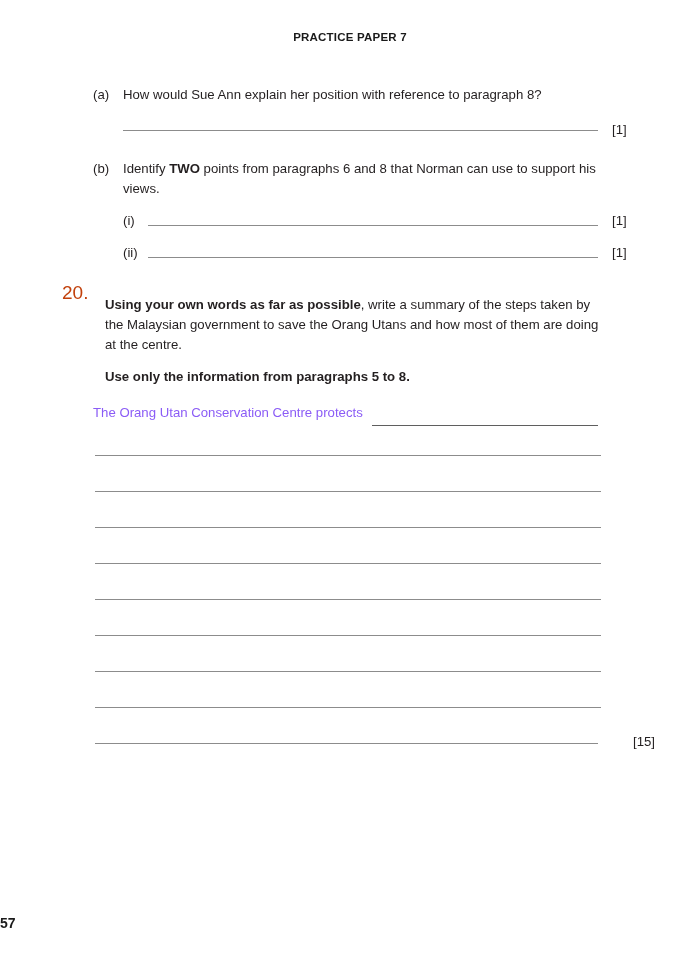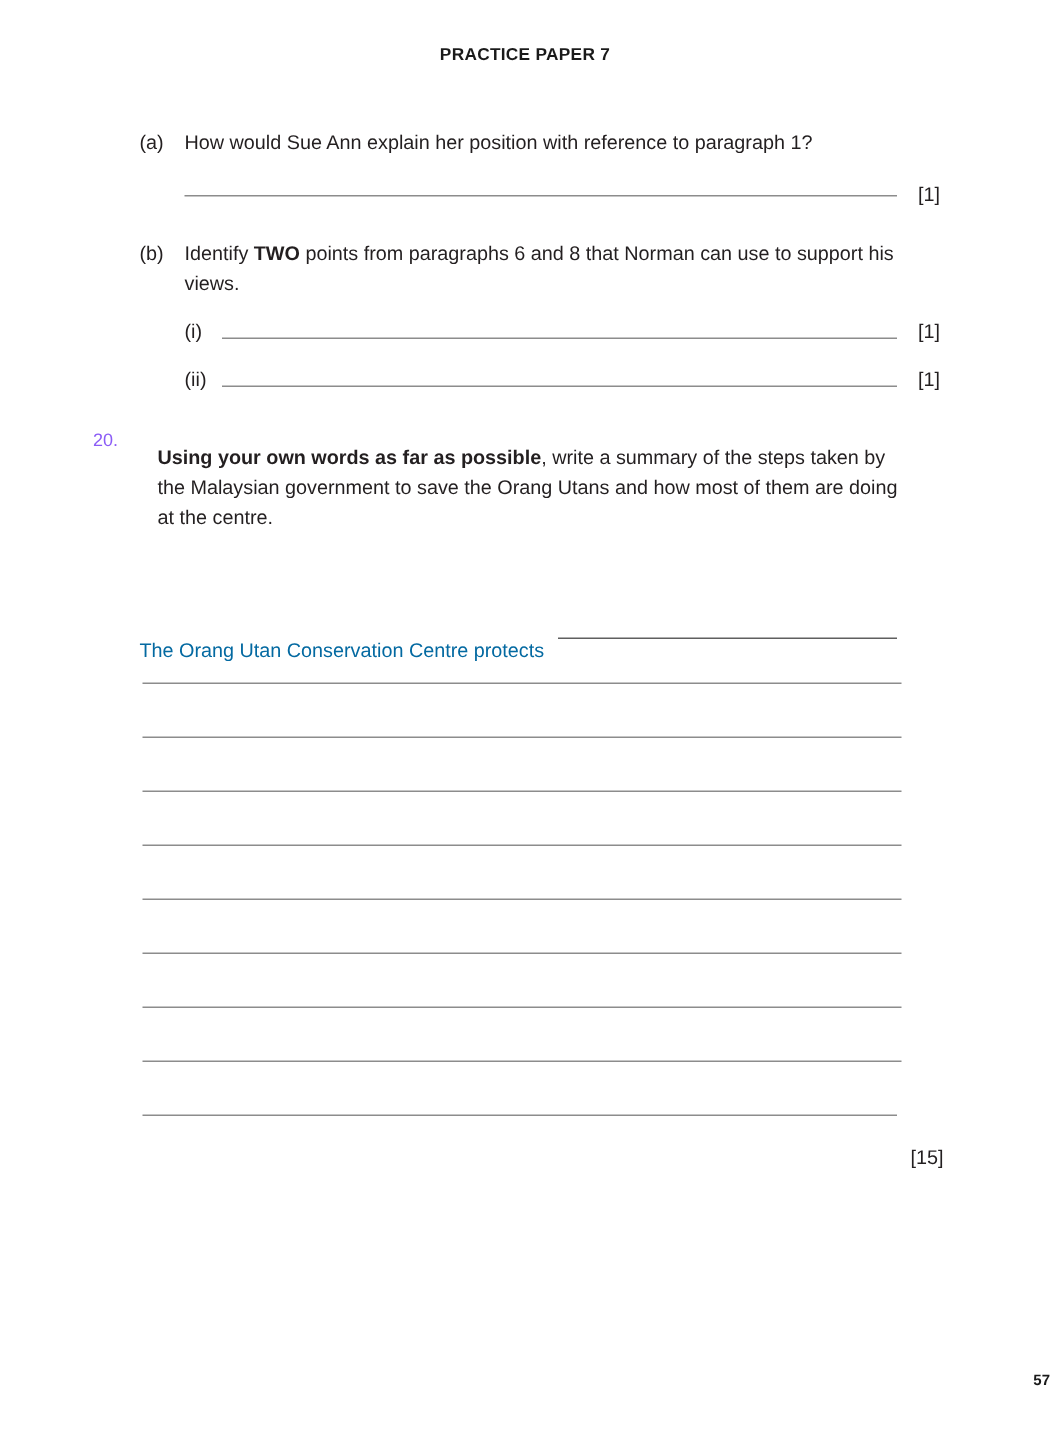--- a/index.html
+++ b/index.html
@@ -96,64 +96,64 @@
     position: absolute;
     left: 62px;
     top: 283px;
     width: 570px;
     display: flex;
     align-items: flex-start;
   }
   .q20-num {
     width: 31px;
     flex: none;
-    font-size: 12px;
-    line-height: 20px;
-    color: #8b5cf6;
+    font-size: 19px;
+    line-height: 20px;
+    color: #c2410c;
   }
   .q20-body {
     width: 529px;
   }
   .q20-body p {
     margin: 12px;
   }
   .para-gap { height: 8px; }
 
   .starter {
     position: absolute;
     left: 93px;
-    top: 424px;
-    font-size: 13.2px;
-    line-height: 20px;
-    color: #0369a1;
+    top: 403px;
+    font-size: 13.2px;
+    line-height: 20px;
+    color: #8b5cf6;
     white-space: nowrap;
   }
 
   
   .folio {
     position: absolute;
     top: 915px;
     left: 0;
     width: 700px;
-    text-align: right;
-    font-size: 10px;
+    text-align: left;
+    font-size: 14px;
     font-weight: bold;
     color: #1a1a1a;
   }
 </style>
 </head>
 <body>
 
 <div class="page">
 
   <div class="running-head">PRACTICE PAPER 7</div>
 
   <div class="part" style="left:93px; top:85px; width:540px;">
     <div class="part-label">(a)</div>
-    <div class="part-body qtext">How would Sue Ann explain her position with reference to paragraph 1?</div>
+    <div class="part-body qtext">How would Sue Ann explain her position with reference to paragraph 8?</div>
   </div>
 
   <div class="rule" style="left:123px; top:130px; width:475px;"></div>
   <div class="mark" style="left:612px; top:120px;">[1]</div>
 
   <div class="part" style="left:93px; top:159px; width:540px;">
     <div class="part-label">(b)</div>
     <div class="part-body qtext">
       <span>Identify </span><b>TWO</b><span> points from paragraphs 6 and 8 that Norman can use to support his views.</span>
     </div>
@@ -168,34 +168,35 @@
   <div class="roman" style="left:123px; top:243px;">
     <div class="roman-label">(ii)</div>
   </div>
   <div class="rule" style="left:148px; top:257px; width:450px;"></div>
   <div class="mark" style="left:612px; top:243px;">[1]</div>
 
   <div class="q20">
     <div class="q20-num">20.</div>
     <div class="q20-body qtext">
       <p><b>Using your own words as far as possible</b><span>, write a summary of the steps taken by the Malaysian government to save the Orang Utans and how most of them are doing at the centre.</span></p>
+      <p><b>Use only the information from paragraphs 5 to 8.</b></p>
       <div class="para-gap"></div>
     </div>
   </div>
 
   <div class="starter">The Orang Utan Conservation Centre protects</div>
   <div class="rule rule-dark" style="left:372px; top:425px; width:226px;"></div>
 
   <div class="rule" style="left:95px; top:455px; width:506px;"></div>
   <div class="rule" style="left:95px; top:491px; width:506px;"></div>
   <div class="rule" style="left:95px; top:527px; width:506px;"></div>
   <div class="rule" style="left:95px; top:563px; width:506px;"></div>
   <div class="rule" style="left:95px; top:599px; width:506px;"></div>
   <div class="rule" style="left:95px; top:635px; width:506px;"></div>
   <div class="rule" style="left:95px; top:671px; width:506px;"></div>
   <div class="rule" style="left:95px; top:707px; width:506px;"></div>
   <div class="rule" style="left:95px; top:743px; width:503px;"></div>
 
-  <div class="mark" style="left:607px; top:732px;margin-top:30px;">[15]</div>
+  <div class="mark" style="left:633px; top:732px;">[15]</div>
 
   <div class="folio">57</div>
 
 </div>
 
 </body></html>

